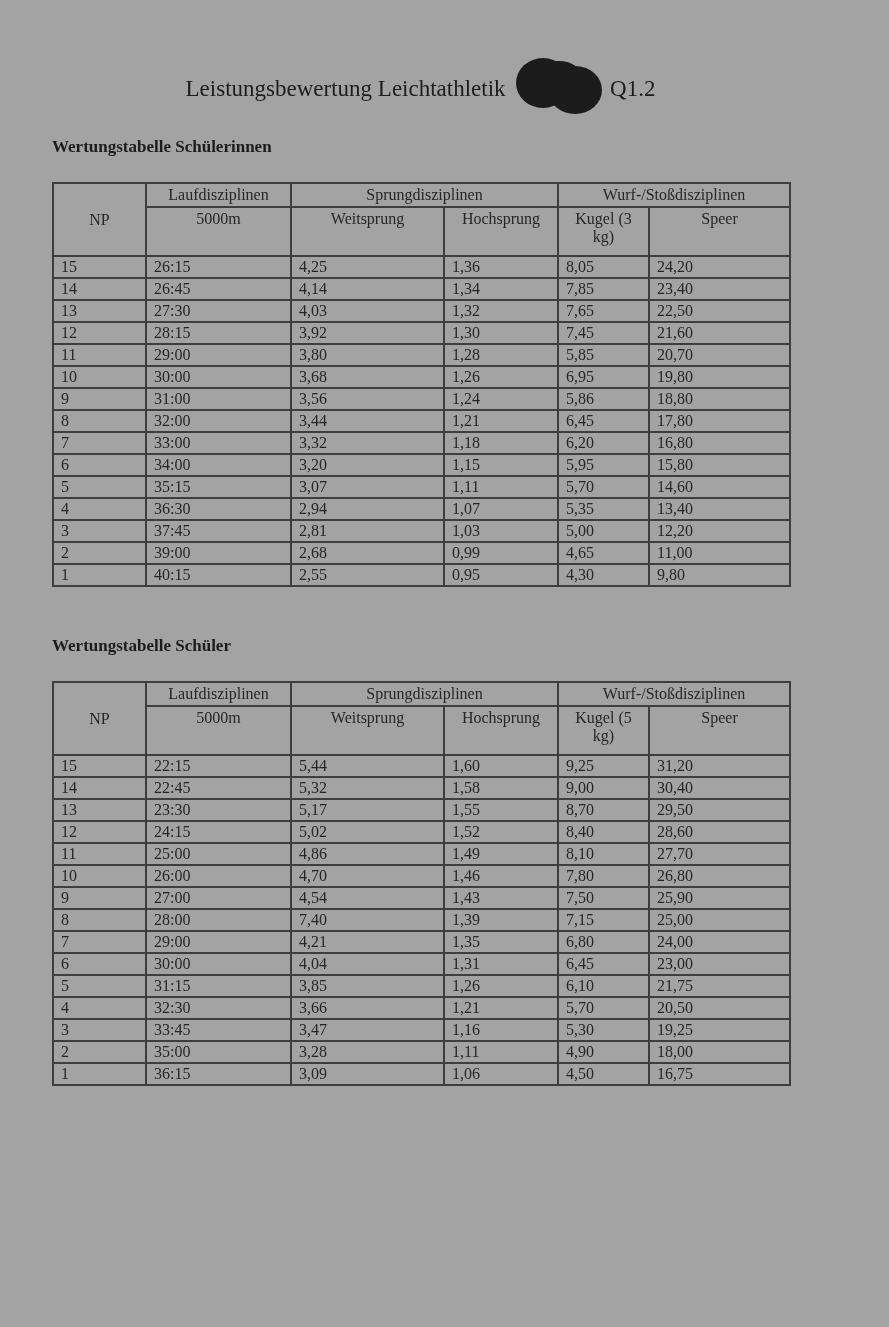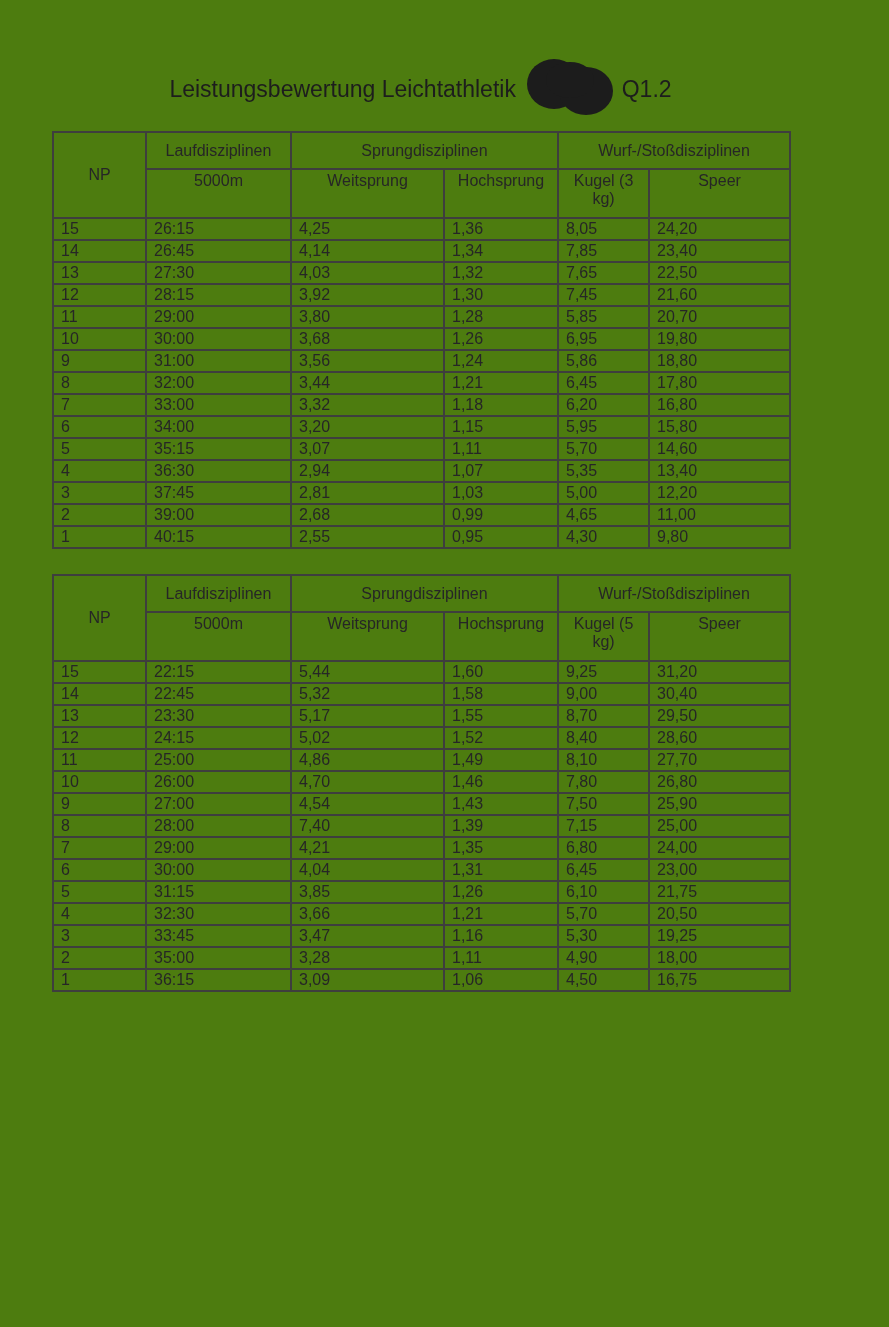--- a/index.html
+++ b/index.html
@@ -7,22 +7,23 @@
   body {
     width: 889px;
     height: 1327px;
     font-family: "Liberation Sans", "DejaVu Sans", sans-serif;
     color: #222222;
     overflow: hidden;
   }
   .page {
     width: 889px;
     height: 1327px;
-    background: #4d7c0f;
+    background: #a3a3a3;
     position: relative;
+    font-family: Liberation Serif, serif;
   }
   .content {
     width: 737px;
     margin-left: 52px;
   }
   
   .title-row {
     padding-top: 72px;
     text-align: center;
     font-size: 23px;
@@ -61,21 +62,21 @@
     margin-top: 25px;
     font-size: 16px;
     color: #262626;
   }
   table.score th, table.score td {
     border: 2px solid #3e3e3e;
     font-weight: normal;
     overflow: hidden;
   }
   table.score thead tr.group th {
-    height: 37px;
+    height: 24px;
     text-align: center;
     vertical-align: middle;
     padding: 1px 2px;
   }
   table.score thead tr.sub th {
     height: 49px;
     text-align: center;
     vertical-align: top;
     padding: 2px 4px 0 4px;
   }
@@ -108,20 +109,21 @@
       <span class="redaction-wrap">
         <svg width="88" height="62" viewBox="0 0 88 62" aria-hidden="true">
           <ellipse cx="28" cy="26" rx="27" ry="25" fill="#1c1c1c"></ellipse>
           <ellipse cx="60" cy="33" rx="27" ry="24" fill="#1c1c1c"></ellipse>
           <ellipse cx="44" cy="22" rx="24" ry="18" fill="#1c1c1c"></ellipse>
         </svg>
       </span>
       <span>Q1.2</span>
     </div>
 
+    <div class="section-heading">Wertungstabelle Schülerinnen</div>
     <table class="score">
       <colgroup>
         <col class="col-np">
           <col class="col-lauf">
           <col class="col-weit">
         <col class="col-hoch">
           <col class="col-kugel">
           <col class="col-speer">
       </colgroup>
       <thead>
@@ -256,20 +258,21 @@
             <td>1</td>
             <td>40:15</td>
             <td>2,55</td>
             <td>0,95</td>
             <td>4,30</td>
             <td>9,80</td>
           </tr>
         </tbody>
     </table>
 
+    <div class="section-heading second">Wertungstabelle Schüler</div>
     <table class="score">
       <colgroup>
         <col class="col-np">
           <col class="col-lauf">
           <col class="col-weit">
         <col class="col-hoch">
           <col class="col-kugel">
           <col class="col-speer">
       </colgroup>
       <thead>

